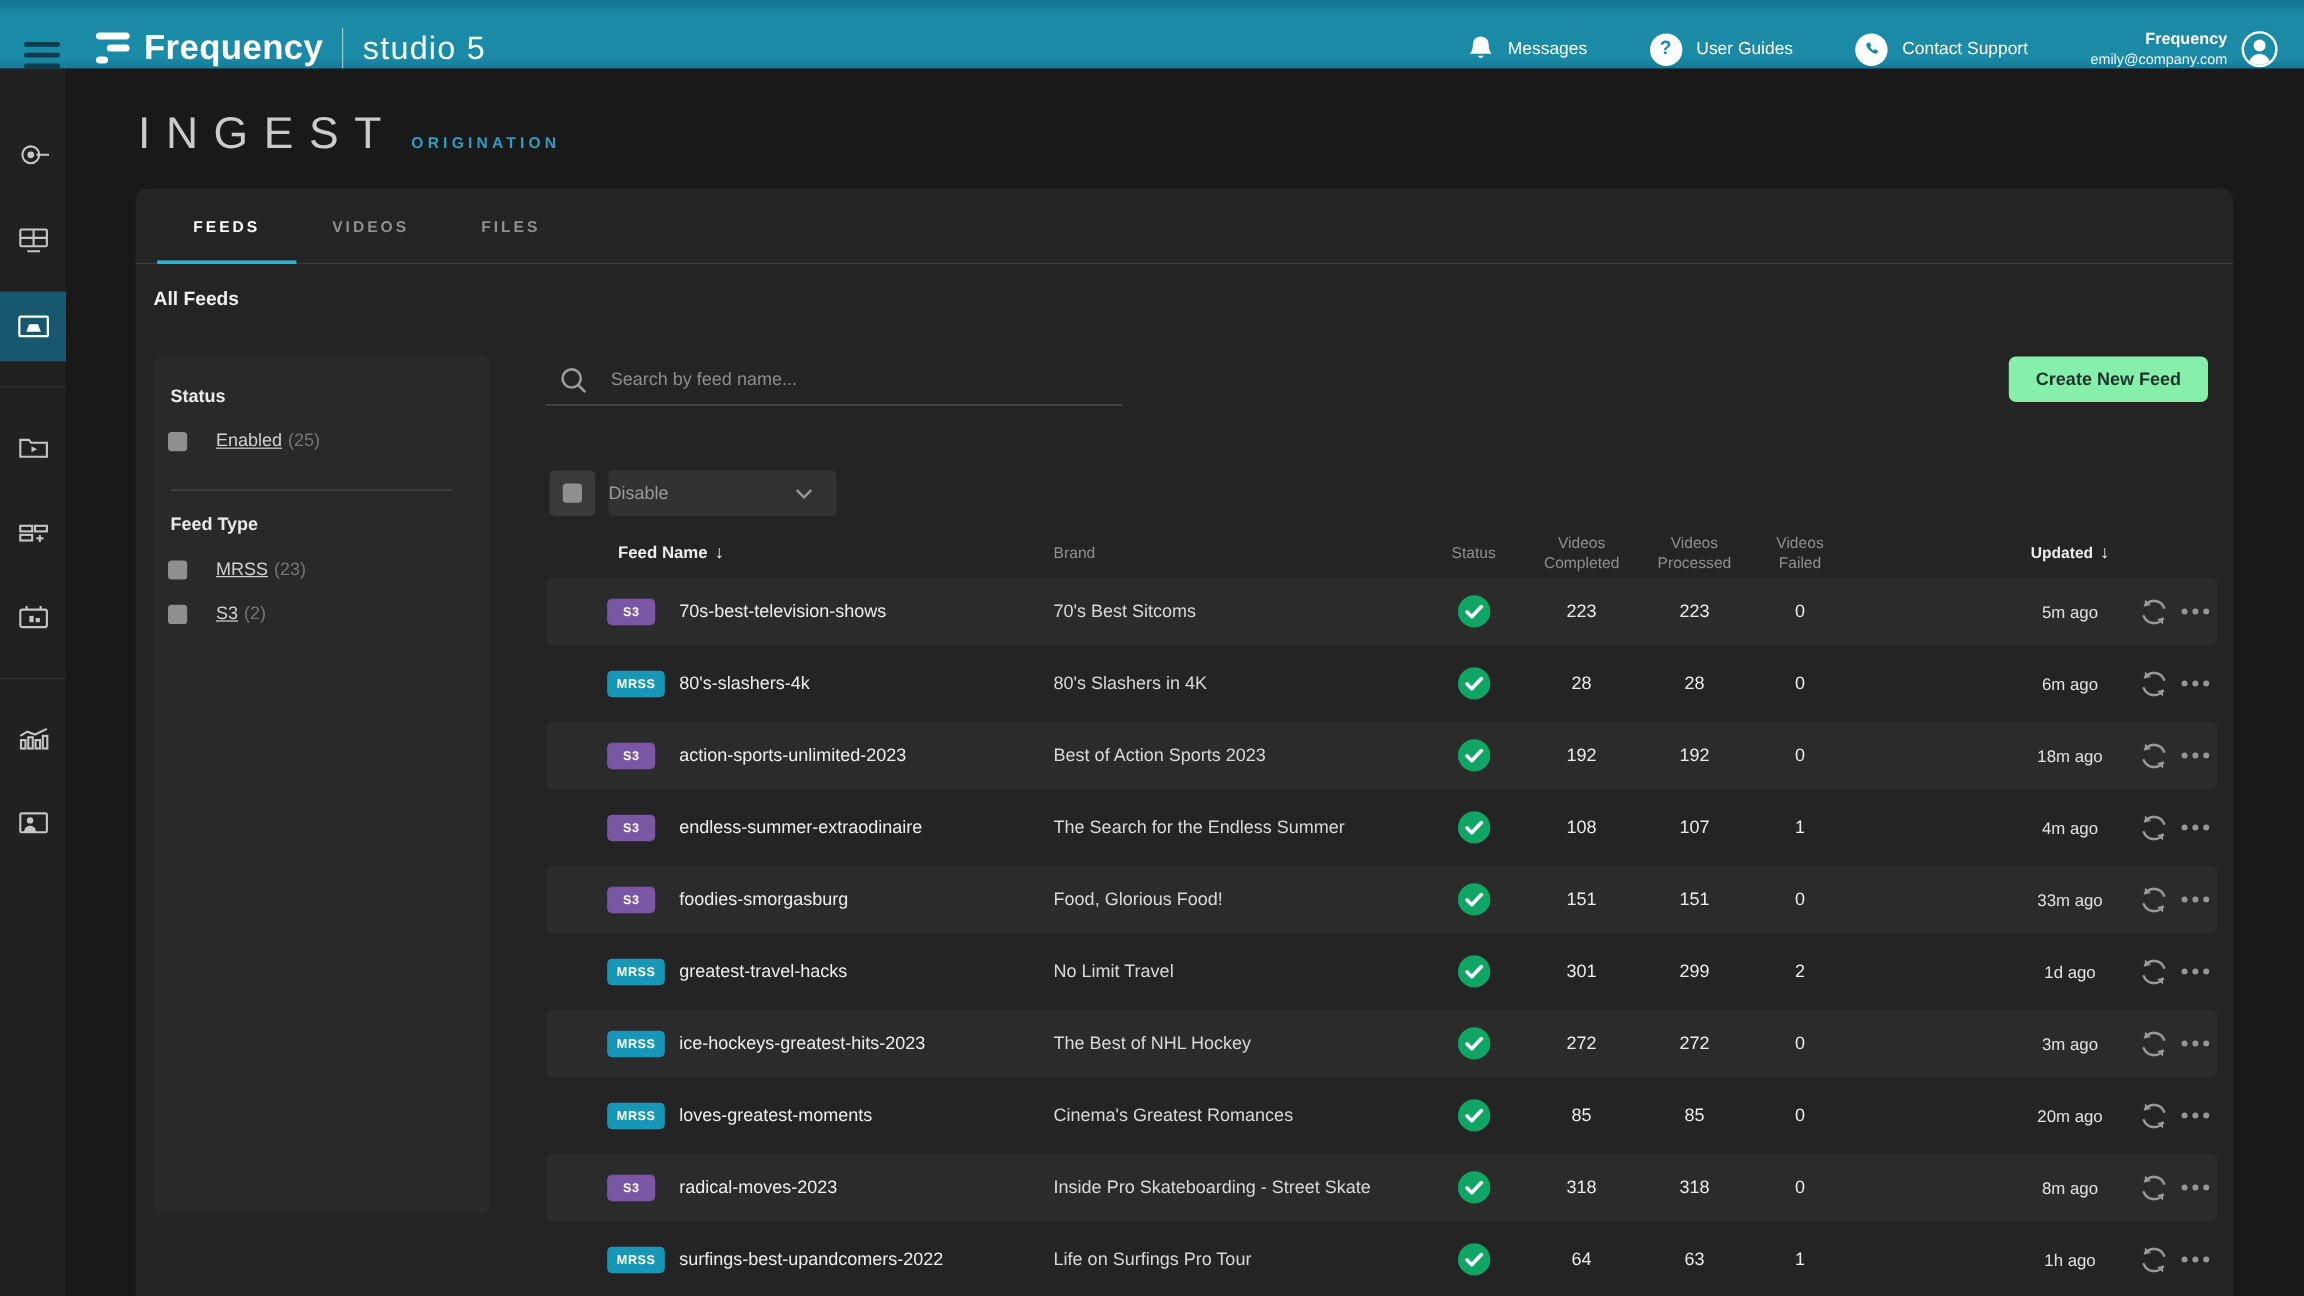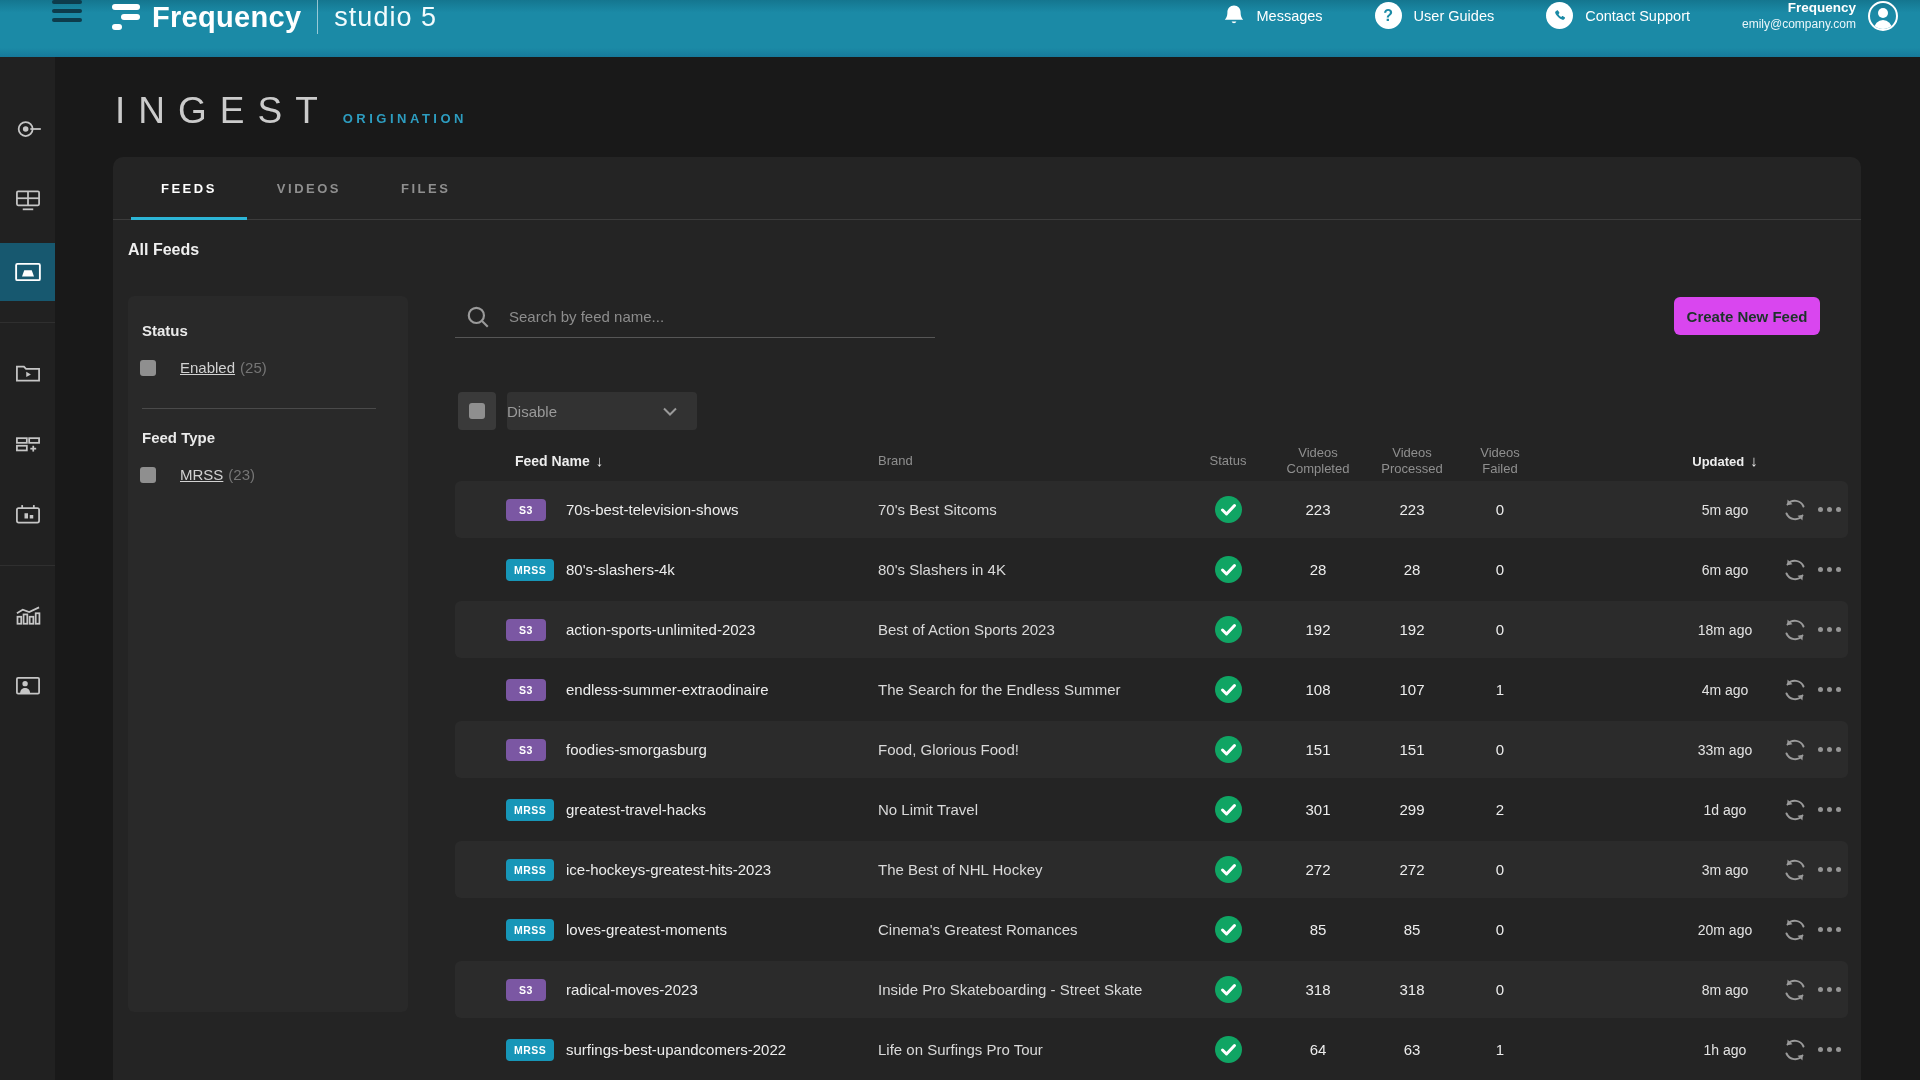--- a/index.html
+++ b/index.html
@@ -2,21 +2,21 @@
 <html><head>
 <meta charset="utf-8">
 <style>
   * { margin:0; padding:0; box-sizing:border-box; }
   html,body { width:1920px; height:1080px; overflow:hidden; background:#191919;
               font-family:"Liberation Sans", sans-serif; }
 
   
   .header { position:absolute; left:0; top:0; width:1920px; height:57px;
             background:linear-gradient(180deg,#14768f 0%,#1b8aa6 22%,#1b8aa6 84%,#16799a 100%);
-            display:flex; align-items:flex-start; z-index:5;padding-left:32px; }
+            display:flex; align-items:flex-end; z-index:5; }
   .hamburger { width:30px; height:22px; margin-left:20px; display:flex; flex-direction:column;
                justify-content:space-between; cursor:pointer; }
   .hamburger span { display:block; height:4px; border-radius:2px; background:#0d3c4c; }
   .brand { display:flex; align-items:center; margin-left:30px; }
   .logo-mark { width:28px; height:26px; display:flex; flex-direction:column; justify-content:space-between; margin-right:12px; }
   .logo-mark i { display:block; height:6px; border-radius:3px; background:#fff; }
   .logo-mark i.b1 { width:28px; } .logo-mark i.b2 { width:19px; margin-left:9px; } .logo-mark i.b3 { width:10px; }
   .brand-name { color:#fff; font-size:29px; font-weight:bold; letter-spacing:.3px; }
   .brand-divider { width:1px; height:34px; background:rgba(255,255,255,.55); margin:0 16px; }
   .product-name { color:#f2fbfd; font-size:27px; font-weight:100; letter-spacing:1px; }
@@ -71,22 +71,22 @@
   .f-div { height:1px; background:#4a4a4a; margin:22px 20px 20px 2px; }
 
   
   .table-area { position:absolute; left:342px; top:139px; width:1393px; }
   .search-wrap { position:absolute; left:0; top:0; width:480px; height:42px; border-bottom:1px solid #565656;
                  display:flex; align-items:center; }
   .search-wrap svg { margin-left:10px; stroke:#9a9a9a; fill:none; stroke-width:2; }
   .search-input { background:transparent; border:none; outline:none; color:#dcdcdc; font-size:15px;
                   margin-left:18px; width:380px; font-family:"Liberation Sans",sans-serif; }
   .search-input::placeholder { color:#8d8d8d; }
-  .create-btn { position:absolute; left:1219px; top:1px; width:146px; height:38px; border:none; border-radius:6px;
-                background:#d946ef; color:#1c3429; font-size:15px; font-weight:bold; cursor:pointer; }
+  .create-btn { position:absolute; left:1219px; top:1px; width:166px; height:38px; border:none; border-radius:6px;
+                background:#86efac; color:#1c3429; font-size:15px; font-weight:bold; cursor:pointer; }
   .bulk-bar { position:absolute; left:0; top:96px; height:38px; }
   .select-all-btn { position:absolute; left:3px; top:0; width:38px; height:38px; background:#3a3a3a;
                     border-radius:4px; display:flex; align-items:center; justify-content:center; cursor:pointer; }
   .bulk-dd { position:absolute; left:52px; top:0; width:190px; height:38px; background:#323232; border-radius:4px;
              display:flex; align-items:center; cursor:pointer; }
   .bulk-dd .dd-lbl { color:#9a9a9a; font-size:15px; }
   .bulk-dd svg { margin-left:auto; margin-right:20px; stroke:#9a9a9a; fill:none; stroke-width:2; }
 
   .grid { display:grid; grid-template-columns:36px 60px 312px 310px 80px 100px 88px 88px 126px 110px 30px 38px;
           padding-left:15px; align-items:center; }
@@ -248,20 +248,24 @@
     <div class="f-opt">
       <span class="cbx"></span>
       <span><span class="f-lbl">Enabled</span><span class="f-cnt">(25)</span></span>
     </div>
     <div class="f-div"></div>
     <div class="f-title">Feed Type</div>
     <div class="f-opt">
       <span class="cbx"></span>
       <span><span class="f-lbl">MRSS</span><span class="f-cnt">(23)</span></span>
     </div>
+    <div class="f-opt">
+      <span class="cbx"></span>
+      <span><span class="f-lbl">S3</span><span class="f-cnt">(2)</span></span>
+    </div>
   </div>
 
   <div class="table-area">
 
     <div class="search-wrap">
       <svg width="26" height="26" viewBox="0 0 24 24">
         <circle cx="10.5" cy="10.5" r="7"></circle>
           <line x1="15.7" y1="15.7" x2="21" y2="21"></line>
       </svg>
       <input class="search-input" type="text" placeholder="Search by feed name..." style="">

